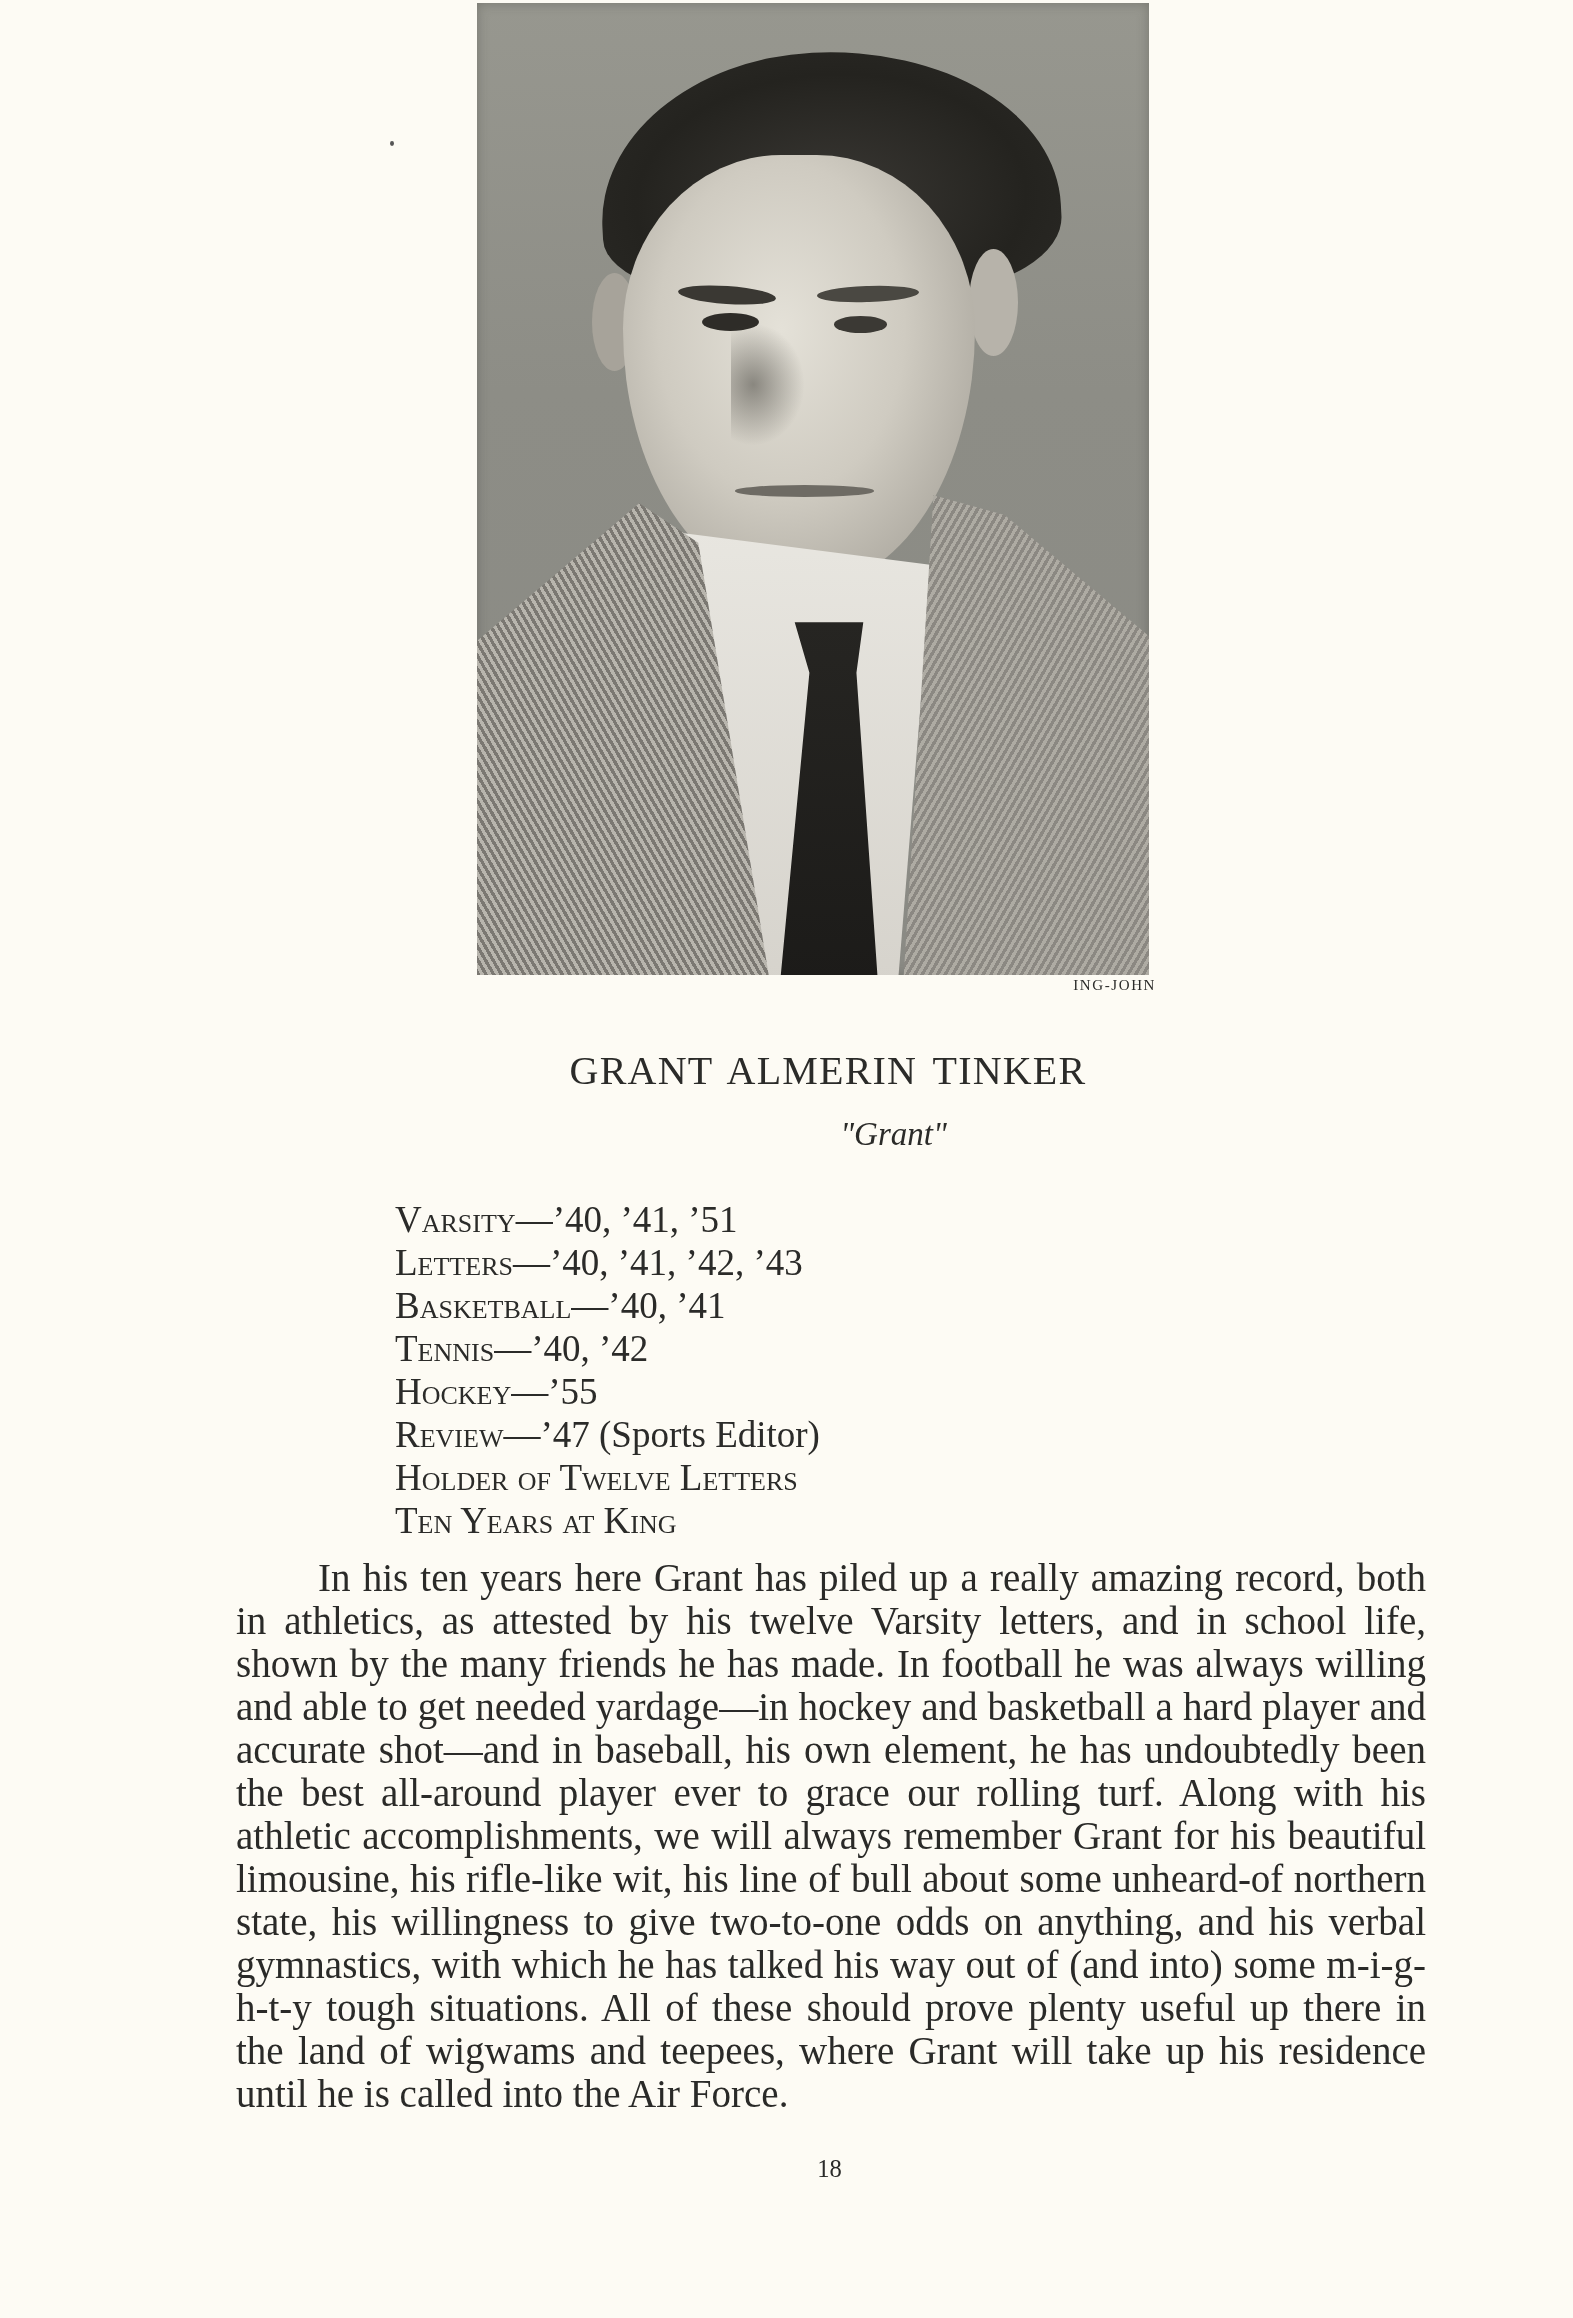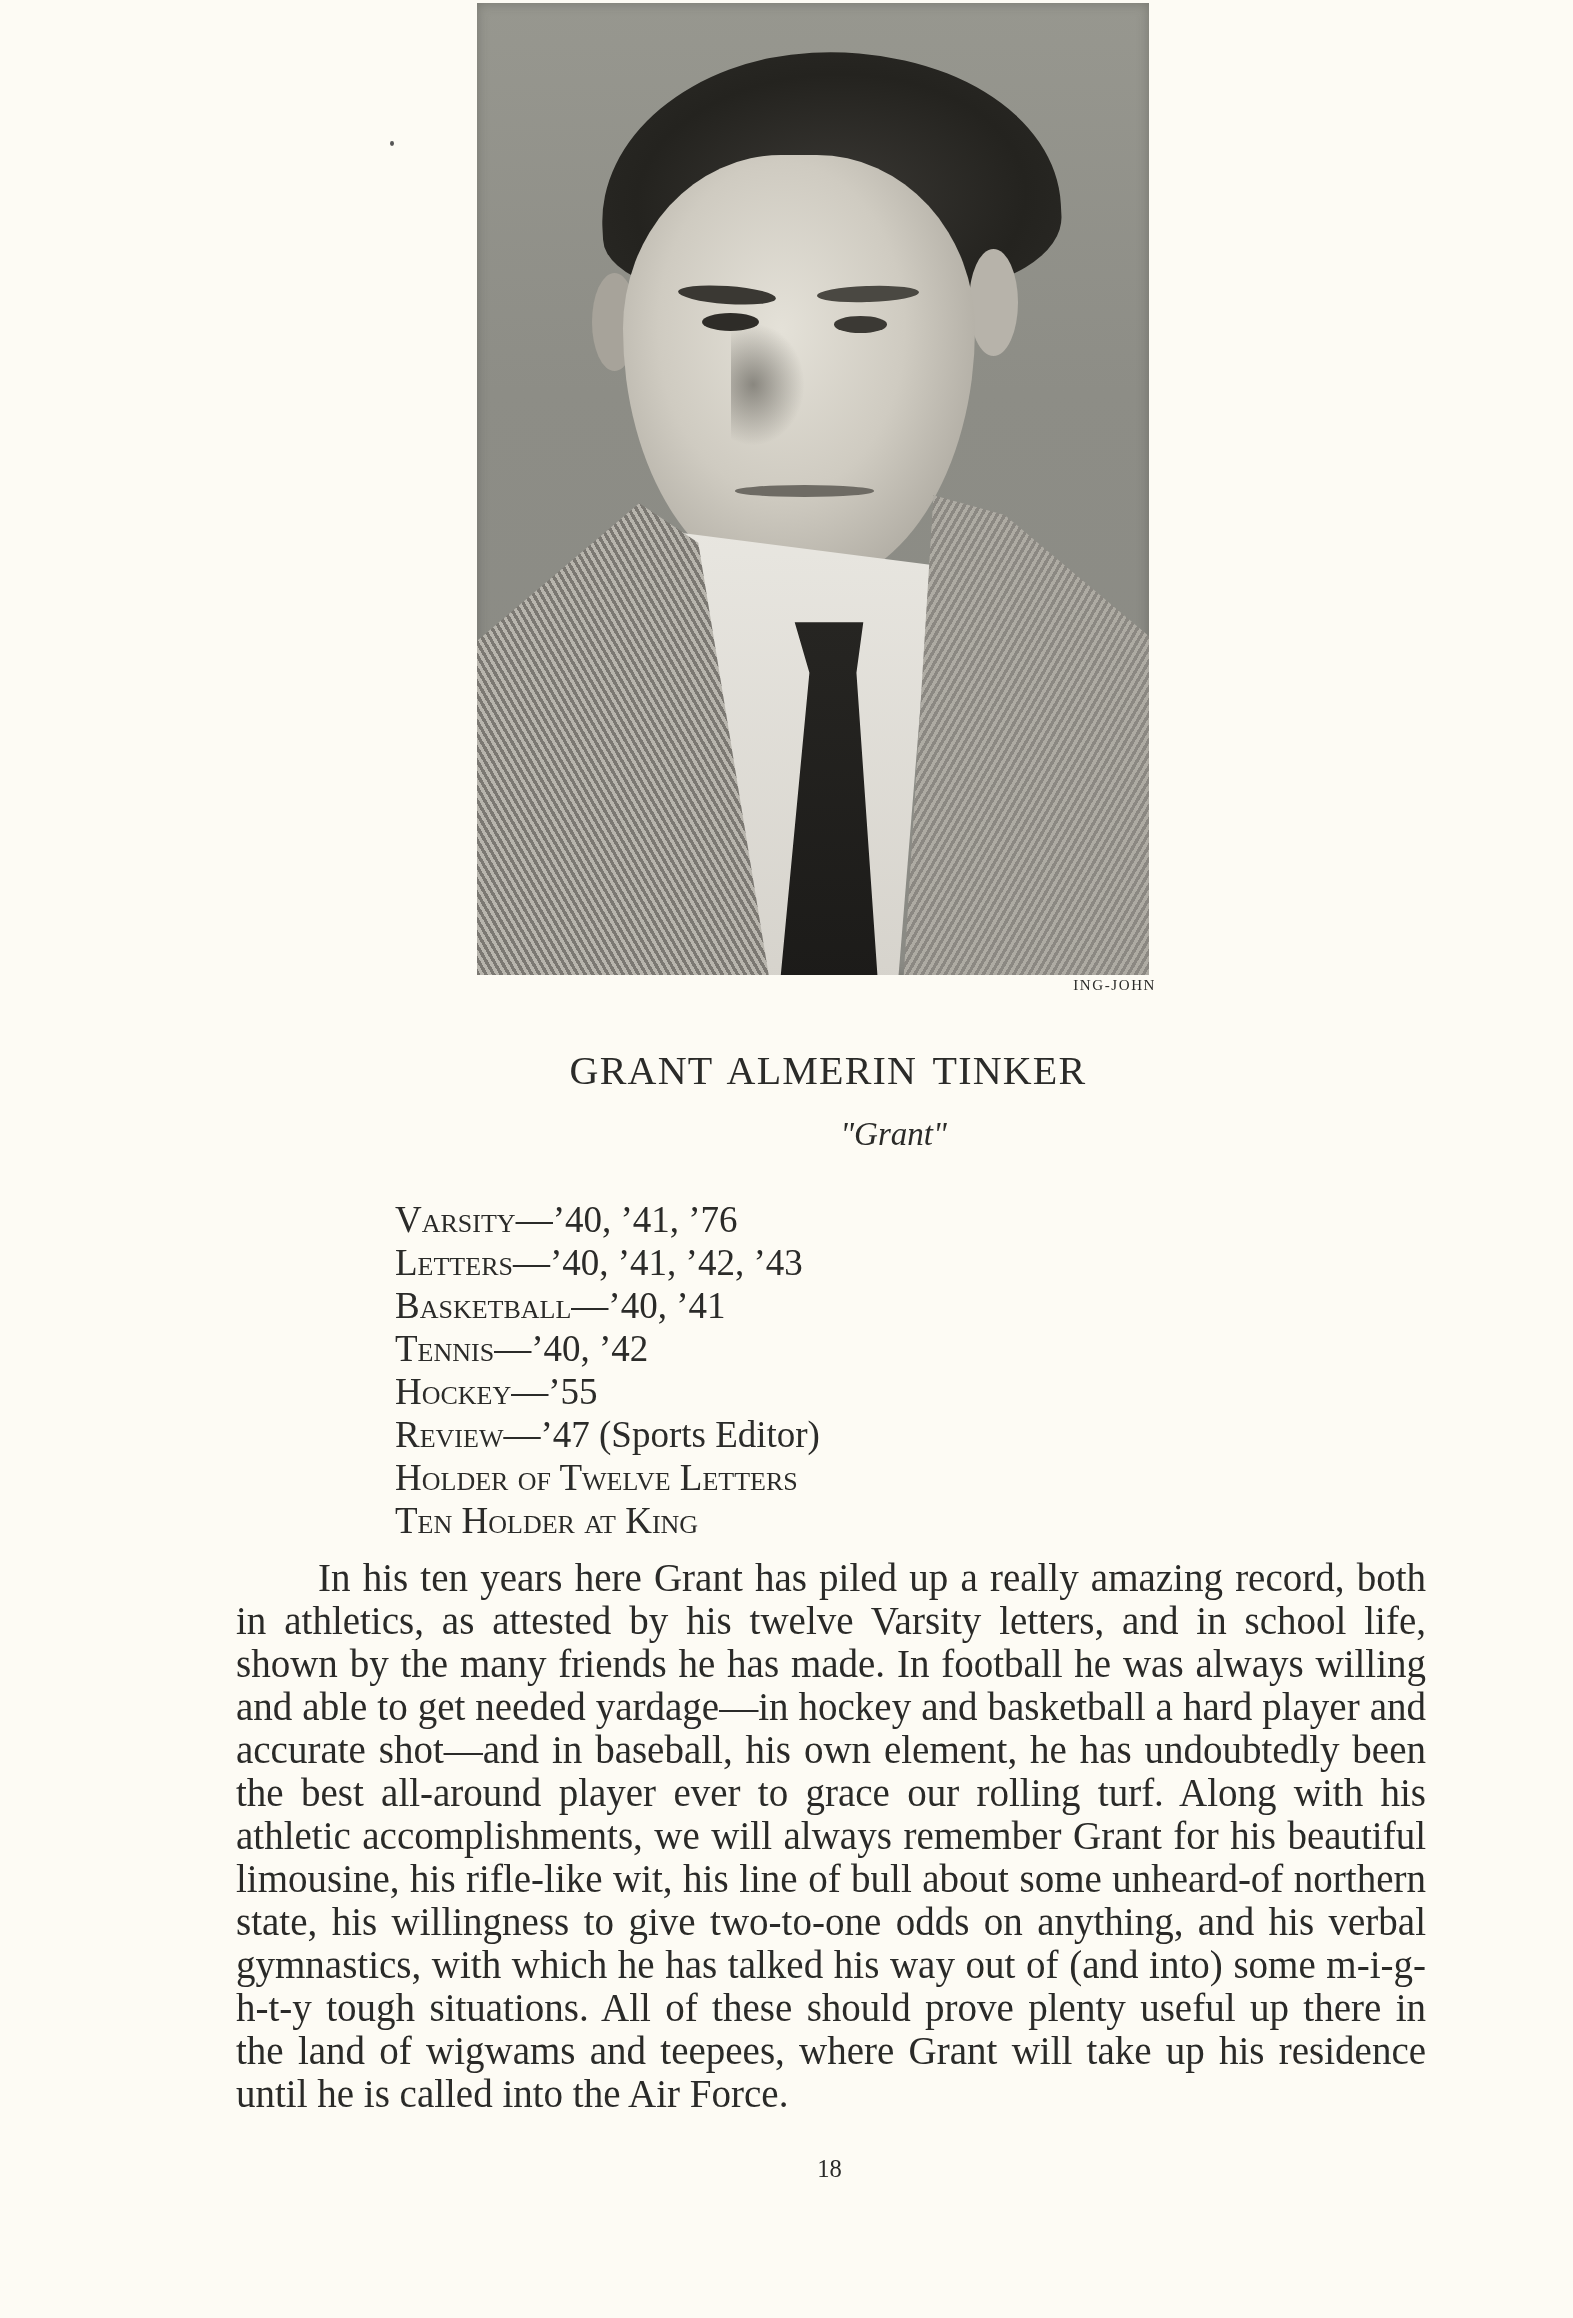--- a/index.html
+++ b/index.html
@@ -119,26 +119,26 @@
   <div class="jacket-r"></div>
   <div class="tie"></div>
 </div>
 
 <div class="caption">ING-JOHN</div>
 
 <div class="name">GRANT ALMERIN TINKER</div>
 <div class="nickname">"Grant"</div>
 
 <ul class="activities">
-  <li><span class="sc">Varsity</span><span>—’40, ’41, ’76</span></li>
+  <li><span class="sc">Varsity</span><span>—’40, ’41, ’51</span></li>
   <li><span class="sc">Letters</span><span>—’40, ’41, ’42, ’43</span></li>
   <li><span class="sc">Basketball</span><span>—’40, ’41</span></li>
   <li><span class="sc">Tennis</span><span>—’40, ’42</span></li>
   <li><span class="sc">Hockey</span><span>—’55</span></li>
   <li><span class="sc">Review</span><span>—’47 (Sports Editor)</span></li>
   <li><span class="sc">Holder of Twelve Letters</span><span></span></li>
-  <li><span class="sc">Ten Holder at King</span><span></span></li>
+  <li><span class="sc">Ten Years at King</span><span></span></li>
 </ul>
 
 <p class="body-text">In his ten years here Grant has piled up a really amazing record, both in athletics, as attested by his twelve Varsity letters, and in school life, shown by the many friends he has made. In football he was always willing and able to get needed yardage—in hockey and basketball a hard player and accurate shot—and in baseball, his own element, he has undoubtedly been the best all-around player ever to grace our rolling turf. Along with his athletic accomplishments, we will always remember Grant for his beautiful limousine, his rifle-like wit, his line of bull about some unheard-of northern state, his willingness to give two-to-one odds on anything, and his verbal gymnastics, with which he has talked his way out of (and into) some m-i-g-h-t-y tough situations. All of these should prove plenty useful up there in the land of wigwams and teepees, where Grant will take up his residence until he is called into the Air Force.</p>
 
 <div class="page-number">18</div>
 
 
 </body></html>

